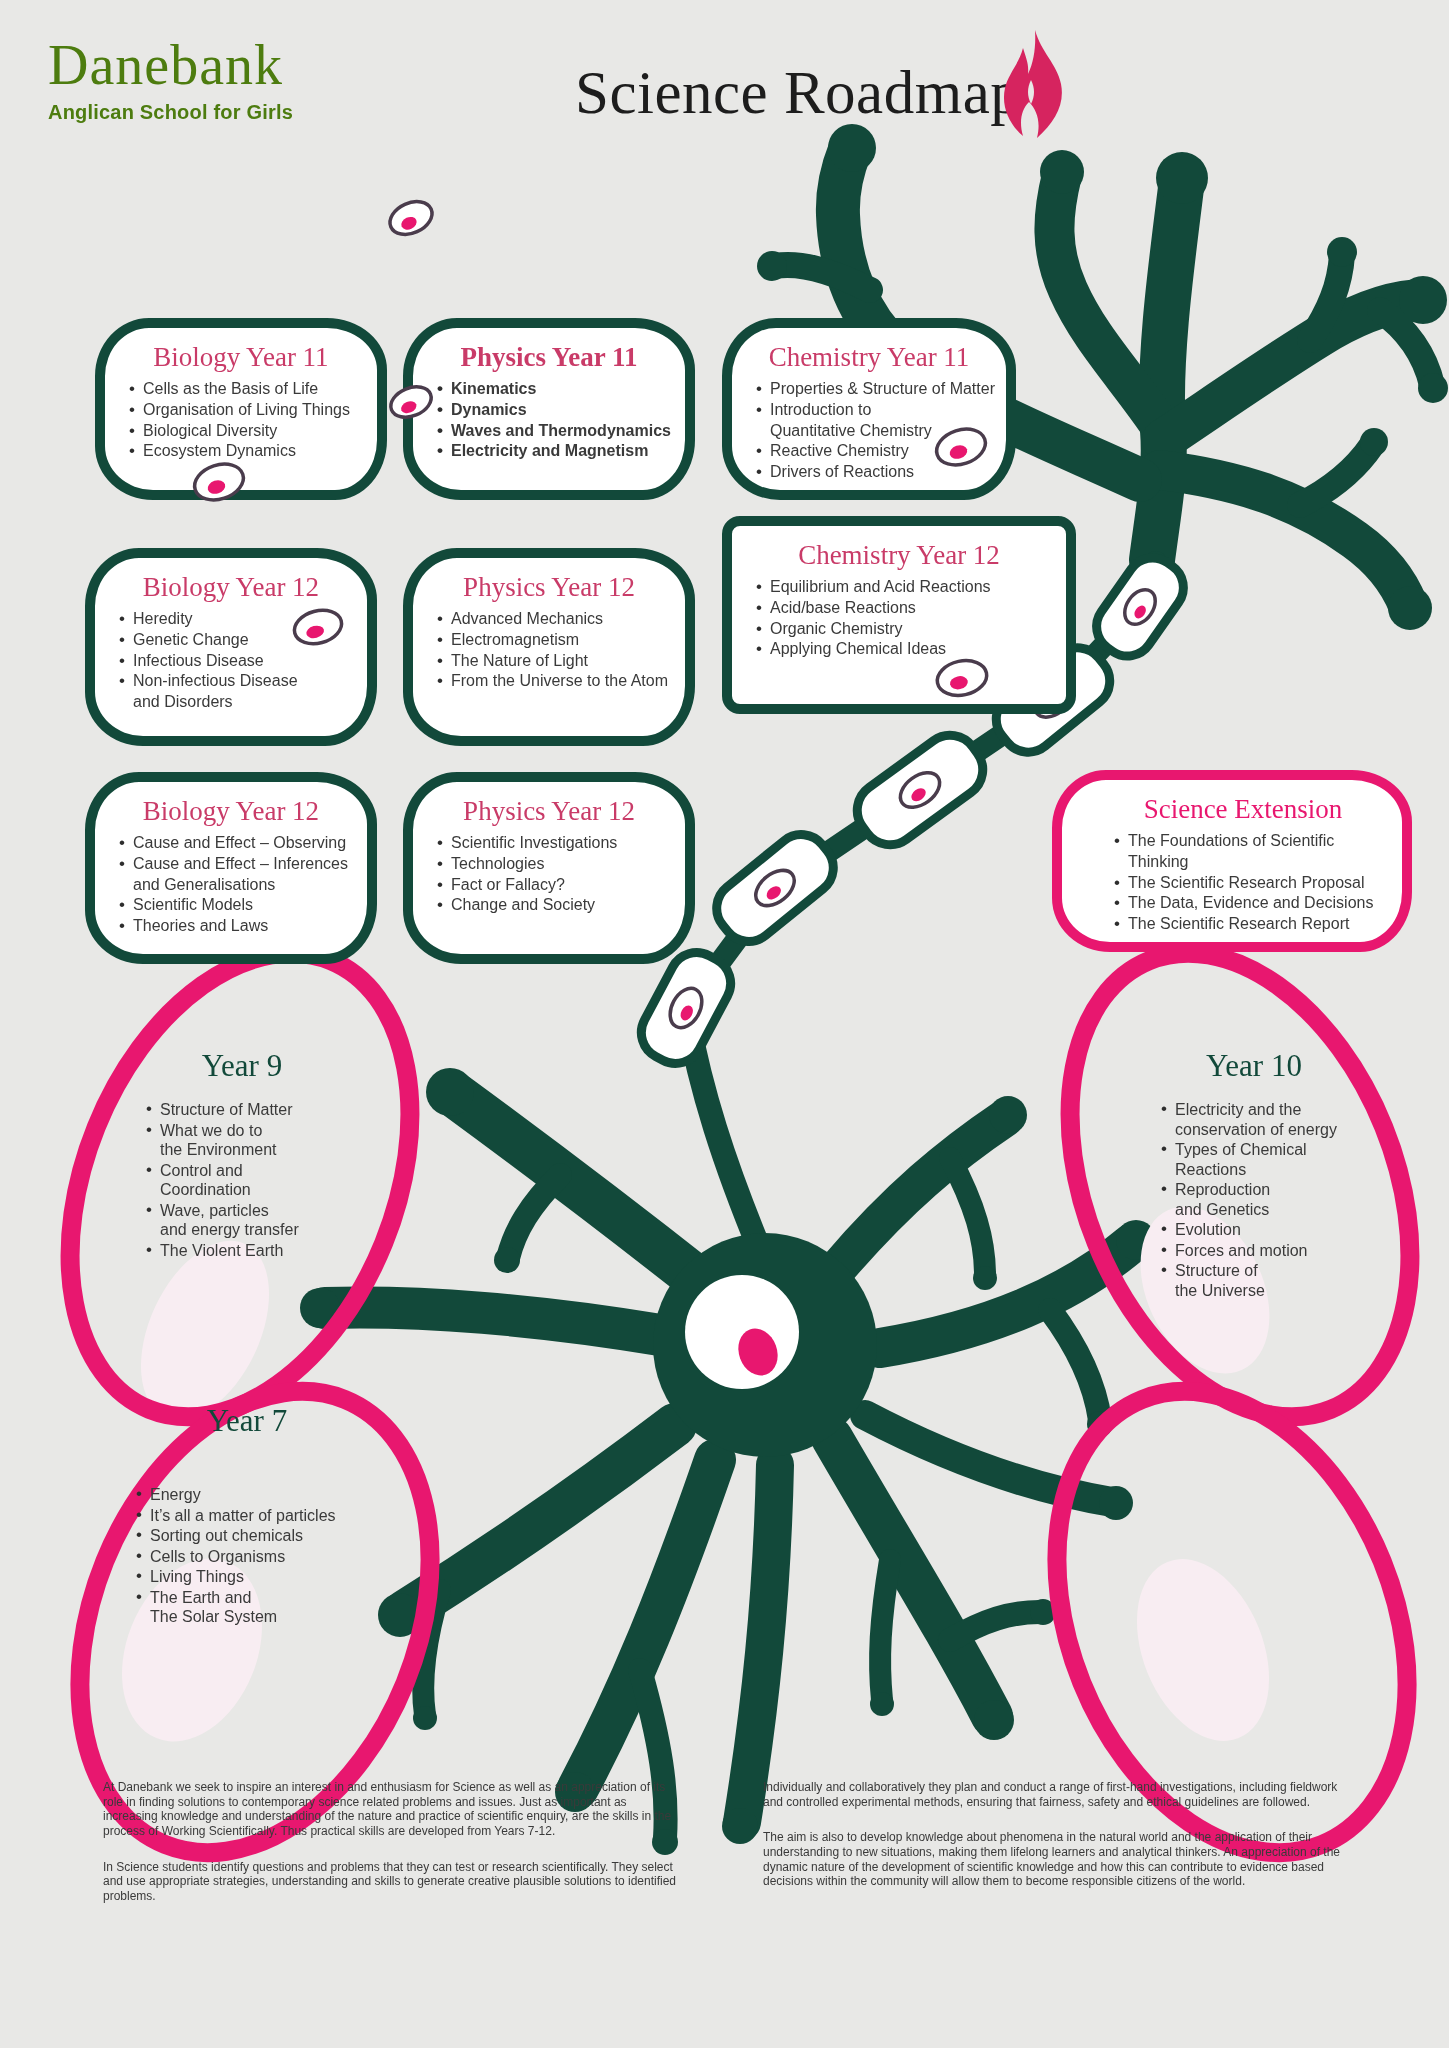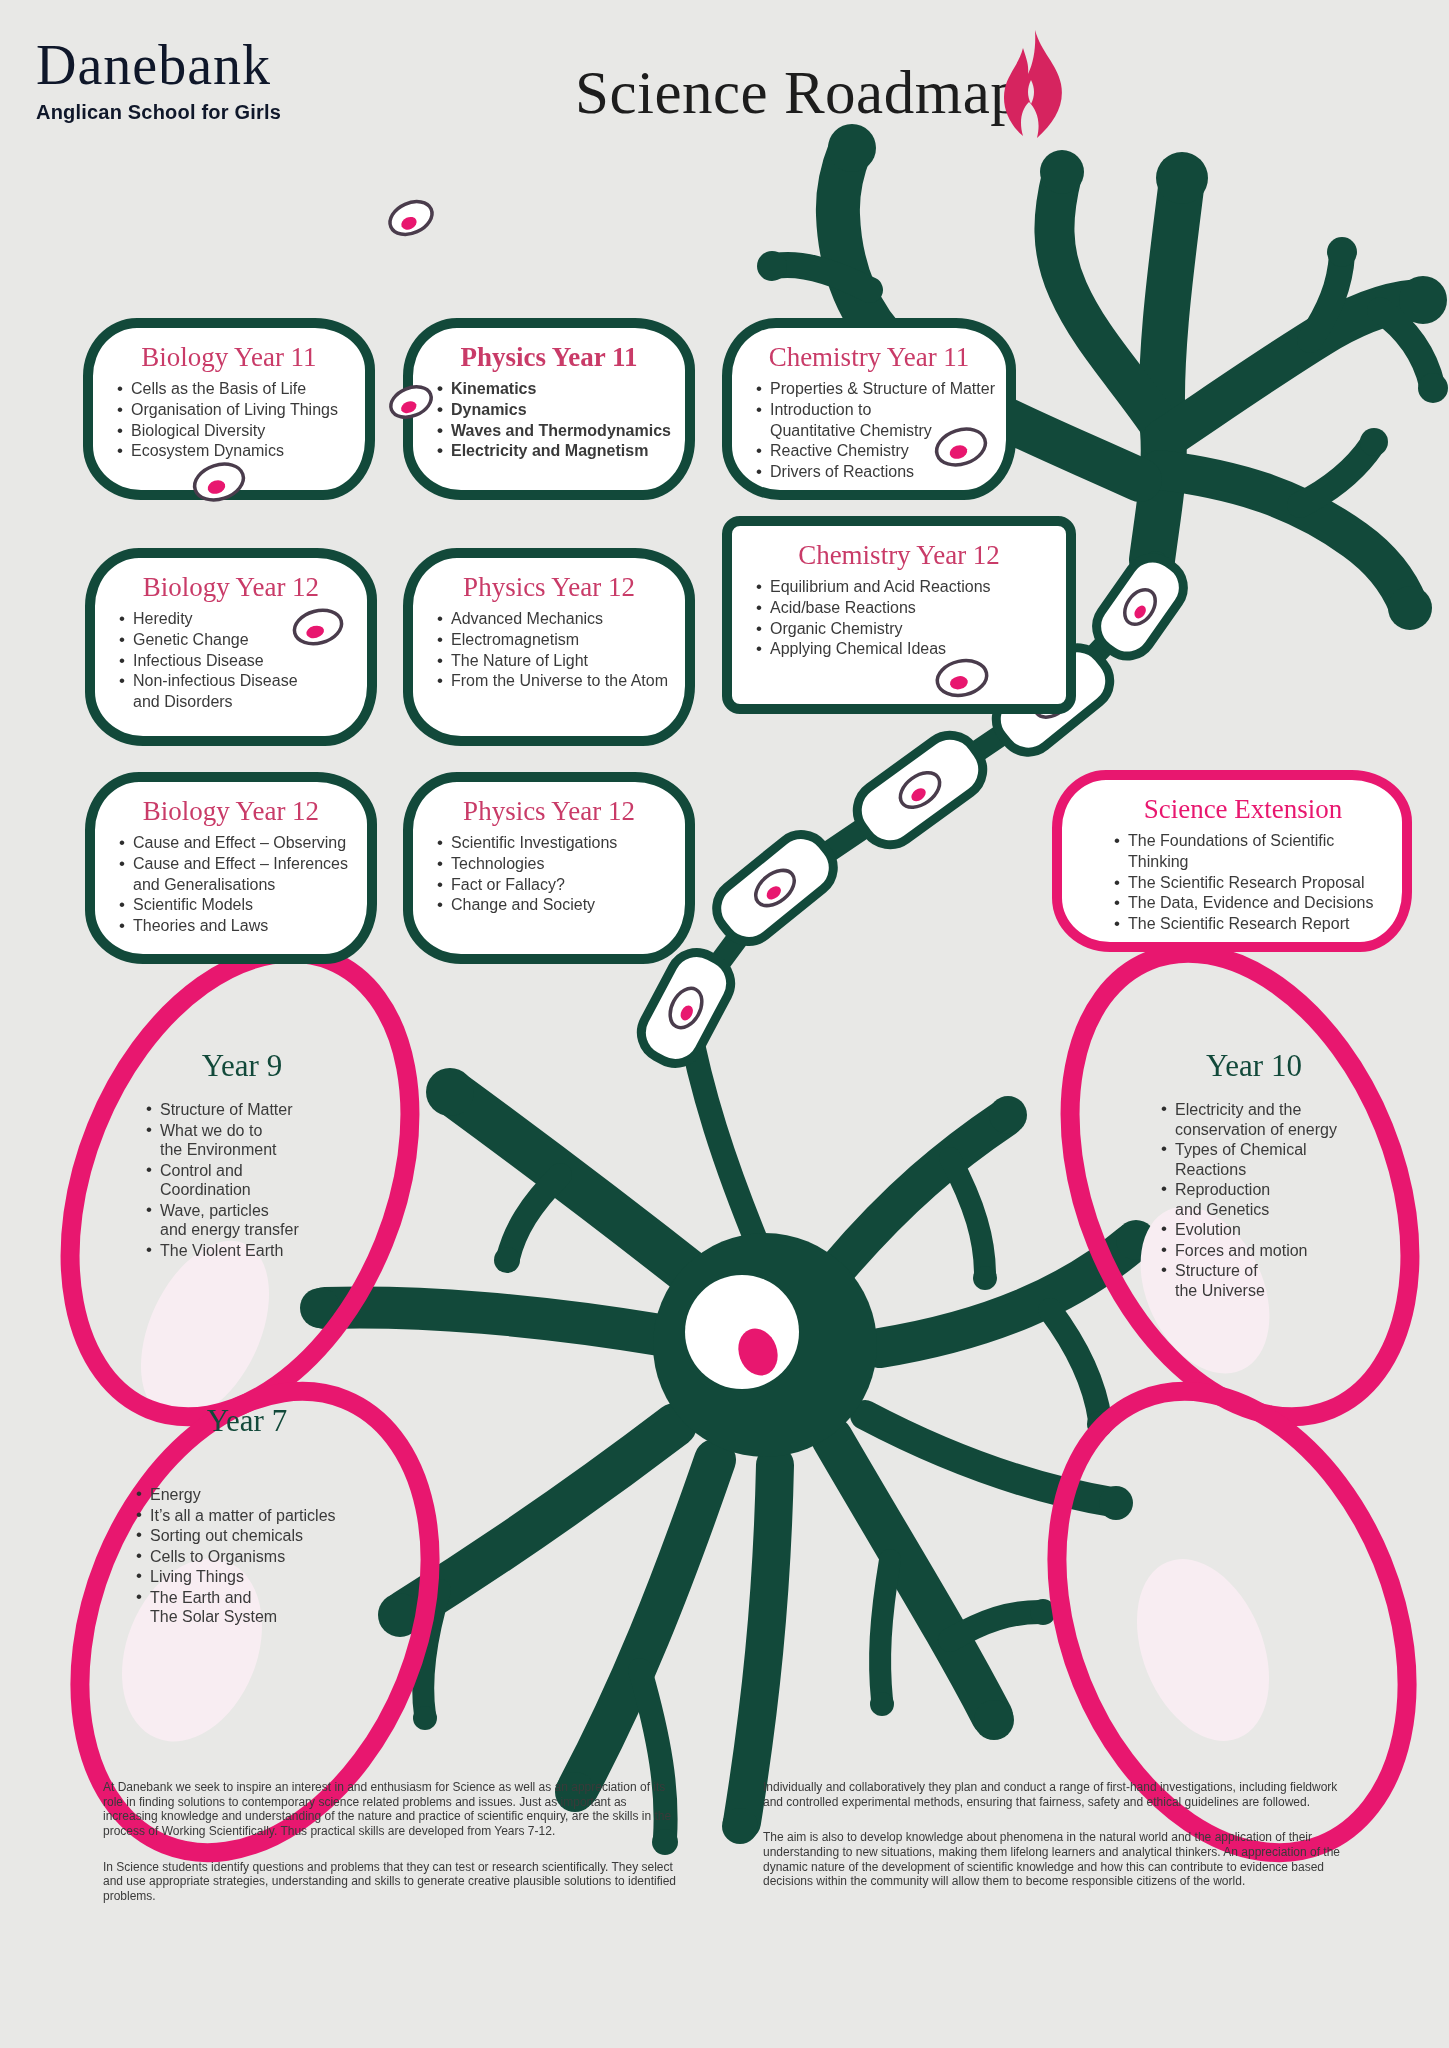--- a/index.html
+++ b/index.html
@@ -22,39 +22,39 @@
   .neuron-svg{position:absolute;left:0;top:0;}
   .st-green{stroke:var(--green);fill:none;stroke-linecap:round;stroke-linejoin:round;}
   .f-green{fill:var(--green);}
   .ring{stroke:var(--pink);fill:none;stroke-width:19;}
   .pale{fill:#f8edf2;}
   .capsule{fill:#ffffff;stroke:var(--green);stroke-width:9;}
   .cell-o{fill:#ffffff;stroke:var(--cellline);stroke-width:3.5;}
   .cell-n{fill:var(--pink);}
 
   
-  .logo{position:absolute;left:36px;top:36px;color:#0f172a;}
+  .logo{position:absolute;left:48px;top:36px;color:#4d7c0f;}
   .logo-title{font-family:"Liberation Serif", serif;font-size:56px;font-weight:normal;letter-spacing:1px;line-height:1.05;}
   .logo-sub{font-size:20px;font-weight:bold;letter-spacing:.2px;margin-top:6px;text-align:center;}
   .main-title{position:absolute;left:575px;top:58px;font-family:"Liberation Serif", serif;
     font-size:61px;color:#1d1d1d;letter-spacing:.5px;}
   .flame{position:absolute;left:995px;top:28px;}
 
   
   .box{position:absolute;background:#fff;border:10px solid var(--green);
     border-radius:54px 60px 52px 58px / 58px 52px 60px 54px;padding:10px 6px 0 6px;}
   .box.pink-box{border-color:var(--pink);padding-left:28px;}
   .box-title{font-family:"Liberation Serif", serif;font-size:27px;color:var(--crimson);
     text-align:center;margin:4px 0 6px;}
   .pink-box .box-title{color:var(--pink);}
   .box ul,.year-block ul{list-style:none;margin:0;padding:0 2px 0 18px;}
   .box li,.year-block li{position:relative;font-size:16px;line-height:1.3;color:var(--text);
     padding-left:14px;white-space:pre-line;}
   .box li::before,.year-block li::before{content:"•";position:absolute;left:0;top:-1px;font-size:17px;color:#2e2e2e;}
-  .b1{left:83px;top:318px;width:292px;height:182px;}
+  .b1{left:95px;top:318px;width:292px;height:182px;}
   .b2{left:403px;top:318px;width:292px;height:182px;font-weight:bold;}
   .b3{left:722px;top:318px;width:294px;height:182px;}
   .b4{left:85px;top:548px;width:292px;height:198px;}
   .b5{left:403px;top:548px;width:292px;height:198px;}
   .b6{left:722px;top:516px;width:354px;height:198px;border-radius:18px;}
   .b7{left:85px;top:772px;width:292px;height:192px;}
   .b8{left:403px;top:772px;width:292px;height:192px;}
   .b9{left:1052px;top:770px;width:360px;height:182px;}
   .b9 ul{padding-left:24px;}
 

